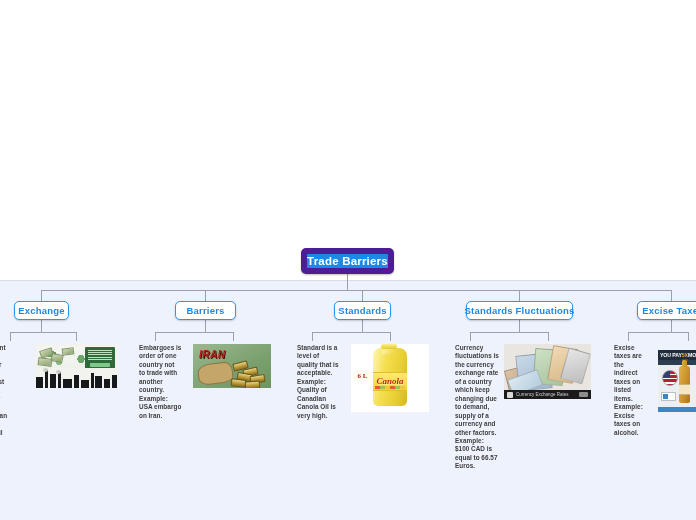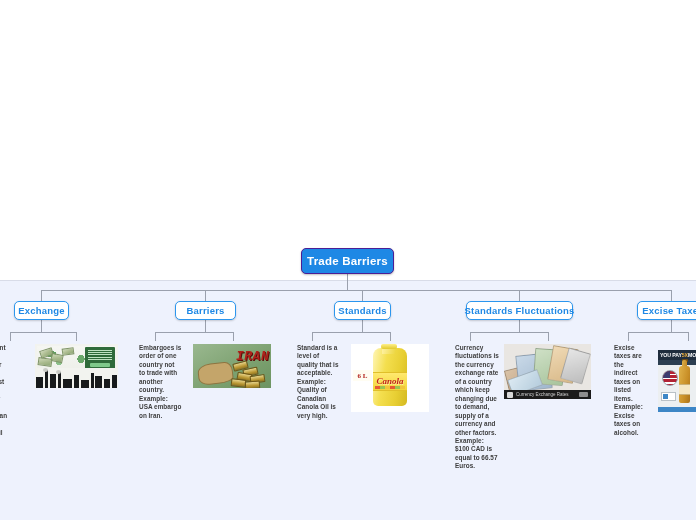--- a/index.html
+++ b/index.html
@@ -53,21 +53,21 @@
     border-radius: 5px;
     display: flex;
     align-items: center;
     justify-content: center;
     white-space: nowrap;
     letter-spacing: 0.2px;
   }
   .node-root {
     background: #1e88e5;
     color: #ffffff;
-    border: 1px solid #4c1d95;
+    border: 6px solid #4c1d95;
     font-size: 11.5px;
     font-weight: bold;
     box-shadow: 0 1px 2px rgba(0,0,0,0.25);
   }
   .node-child {
     background: #ffffff;
     color: #1e88e5;
     border: 1.5px solid #2b96ee;
     font-size: 9.5px;
     font-weight: bold;
@@ -138,26 +138,25 @@
     position: absolute; width: 5px; height: 4px; border-radius: 50%;
     background: #c9cbc6;
   }
 
   
   .img-embargo {
     background: linear-gradient(150deg,#9ab88f,#7ba06f 60%,#6d9462);
   }
   .iran-word {
     position: absolute; left: 6px; top: 5px;
-    color: #b1211a; font-weight: bold; font-size: 13px;
-    font-family: Liberation Mono, monospace;
+    color: #b1211a; font-weight: bold; font-size: 10px;
+    font-family: Liberation Sans, sans-serif;
     letter-spacing: 0.5px;
     text-shadow: 1px 1px 0 #5a0d0a;
     font-style: italic;
-    margin-left: 37px;
   }
   .iran-map {
     position: absolute; left: 5px; top: 19px; width: 33px; height: 19px;
     background: #c4a56a;
     border: 0.5px solid #8d7440;
     border-radius: 38% 22% 45% 30% / 40% 45% 25% 35%;
     transform: rotate(-6deg);
   }
   .gold {
     position: absolute; width: 13px; height: 6px;

